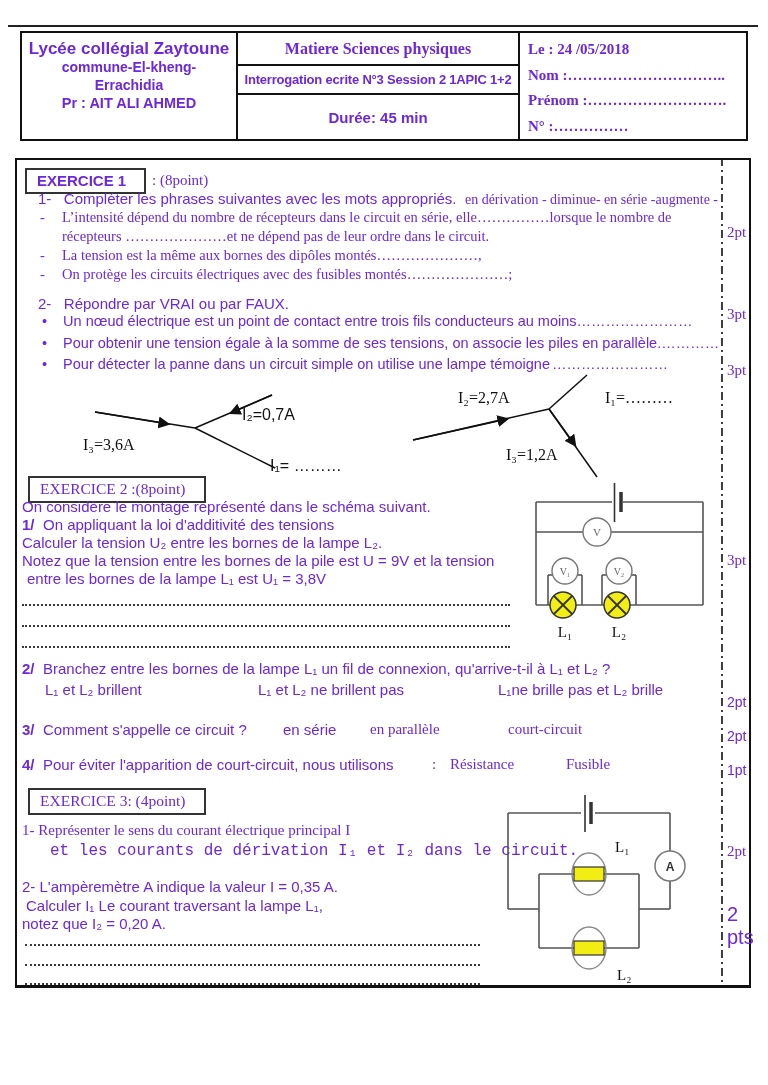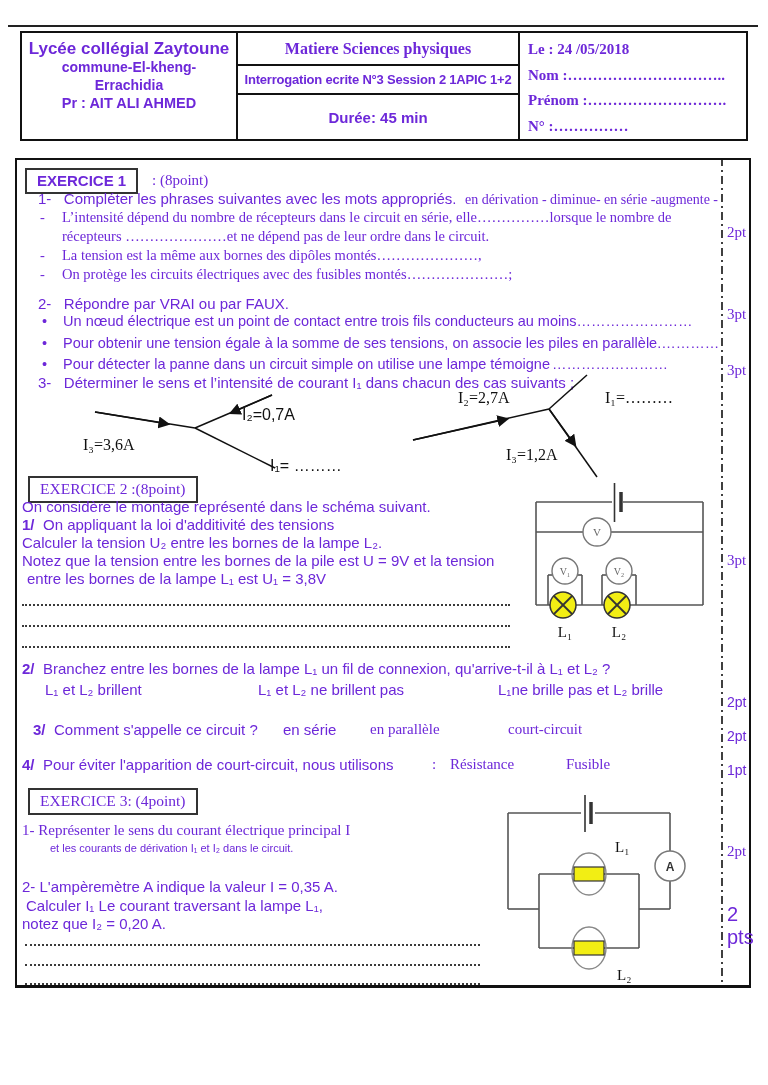--- a/index.html
+++ b/index.html
@@ -16,21 +16,21 @@
   .hcol:last-child{border-right:none;}
   #hcol1{text-align:center;padding-top:5px;line-height:1.25;}
   #hcol2{display:flex;flex-direction:column;}
   #hcol2 .r1{height:31px;border-bottom:2px solid #111;display:flex;align-items:center;justify-content:center;}
   #hcol2 .r2{height:27px;border-bottom:2px solid #111;display:flex;align-items:center;justify-content:center;}
   #hcol2 .r3{flex:1;display:flex;align-items:center;justify-content:center;}
   #hcol3{padding:4px 2px 0 8px;font-family:"Liberation Serif","DejaVu Serif",serif;font-weight:bold;font-size:15px;line-height:1.7;}
   
   #mainbox{position:absolute;left:15px;top:158px;width:736px;height:830px;
            border:2px solid #111;border-bottom-width:3px;box-sizing:border-box;}
-  .exbox{position:absolute;border:2px solid #333;background:#fff;padding:2px 10px 3px 10px;}
+  .exbox{position:absolute;border:2px solid #333;background:#fff;padding:2px 18px 3px 10px;}
   .dotline{position:absolute;height:8px;border-bottom:2px dotted #3a3a3a;}
   .mpt{position:absolute;left:727px;font-size:15px;}
   svg text{user-select:none;}
 </style>
 </head>
 <body>
 <div id="page">
 
 <div class="abs" style="left:8px;top:25px;width:750px;height:2px;background:#222;"></div>
 
@@ -99,24 +99,20 @@
 </div>
 <div class="abs sans" style="left:42px;top:335px;font-size:14.5px;">
   <span>•</span>
   <span style="margin-left:12px;">Pour obtenir une tension égale à la somme de ses tensions, on associe les piles en parallèle.…………</span>
 </div>
 <div class="abs sans" style="left:42px;top:356px;font-size:14.5px;">
   <span>•</span>
   <span style="margin-left:12px;">Pour détecter la panne dans un circuit simple on utilise une lampe témoigne</span>
 </div>
 <div class="abs sans" style="left:552px;top:356px;font-size:14.5px;">……………………</div>
-<div class="abs" style="left:38px;top:374px;">
-  <span class="sans" style="font-size:15px;">3-</span>
-  <span class="sans" style="font-size:15px;margin-left:8px;">Déterminer le sens et l’intensité de courant I₁ dans chacun des cas suivants ;</span>
-</div>
 
 <svg class="abs" style="left:20px;top:370px;" width="700" height="122" viewBox="0 0 700 122">
   <defs>
     <marker id="arr" viewBox="0 0 10 10" refX="8" refY="5" markerWidth="8" markerHeight="8" orient="auto-start-reverse">
       <path d="M0,0 L10,5 L0,10 z" fill="#111"></path>
     </marker>
   </defs>
 
   <g stroke="#111" stroke-width="1.5" fill="none">
     <line x1="75" y1="42" x2="175" y2="58"></line>
@@ -207,42 +203,42 @@
 </svg>
 
 <div class="abs" style="left:22px;top:660px;">
   <span class="sans b" style="font-size:15px;">2/</span>
   <span class="sans" style="font-size:15px;margin-left:4px;">Branchez entre les bornes de la lampe L₁ un fil de connexion, qu'arrive-t-il à L₁ et L₂ ?</span>
 </div>
 <div class="abs sans" style="left:45px;top:681px;font-size:15px;">L₁ et L₂ brillent</div>
 <div class="abs sans" style="left:258px;top:681px;font-size:15px;">L₁ et L₂ ne brillent pas</div>
 <div class="abs sans" style="left:498px;top:681px;font-size:15px;">L₁ne brille pas et L₂ brille</div>
 
-<div class="abs" style="left:22px;top:721px;margin-left:11px;">
+<div class="abs" style="left:22px;top:721px;">
   <span class="sans b" style="font-size:15px;">3/</span>
   <span class="sans" style="font-size:15px;margin-left:4px;">Comment s'appelle ce circuit ?</span>
 </div>
 <div class="abs sans" style="left:283px;top:721px;font-size:15px;">en série</div>
 <div class="abs serif" style="left:370px;top:721px;font-size:15px;">en parallèle</div>
 <div class="abs serif" style="left:508px;top:721px;font-size:15px;">court-circuit</div>
 
 <div class="abs" style="left:22px;top:756px;">
   <span class="sans b" style="font-size:15px;">4/</span>
   <span class="sans" style="font-size:15px;margin-left:4px;">Pour éviter l'apparition de court-circuit, nous utilisons</span>
 </div>
 <div class="abs serif" style="left:432px;top:756px;font-size:15px;">:</div>
 <div class="abs serif" style="left:450px;top:756px;font-size:15px;">Résistance</div>
 <div class="abs serif" style="left:566px;top:756px;font-size:15px;">Fusible</div>
 
 <div class="exbox serif" style="left:28px;top:788px;font-size:15.5px;">
   <span>EXERCICE 3:  (4point)</span>
 </div>
 
 <div class="abs serif" style="left:22px;top:822px;font-size:15px;">1- Représenter  le sens du courant électrique principal I</div>
-<div class="abs sans" style="left:50px;top:842px;font-size:11px;">et les courants de dérivation I₁ et I₂ dans le circuit.</div>
+<div class="abs sans" style="left:50px;top:842px;font-size:16px;font-family:Liberation Mono, monospace;">et les courants de dérivation I₁ et I₂ dans le circuit.</div>
 <div class="abs sans" style="left:22px;top:878px;font-size:15px;">2- L'ampèremètre A indique la valeur I = 0,35 A.</div>
 <div class="abs sans" style="left:26px;top:897px;font-size:15px;">Calculer I₁ Le courant traversant la lampe L₁,</div>
 <div class="abs sans" style="left:22px;top:915px;font-size:15px;">notez que I₂ = 0,20 A.</div>
 
 <div class="dotline" style="left:25px;top:936px;width:455px;"></div>
 <div class="dotline" style="left:25px;top:956px;width:455px;"></div>
 <div class="dotline" style="left:25px;top:975px;width:455px;"></div>
 
 <svg class="abs" style="left:495px;top:788px;" width="200" height="200" viewBox="0 0 200 200">
   <g stroke="#555" stroke-width="1.6" fill="none">

